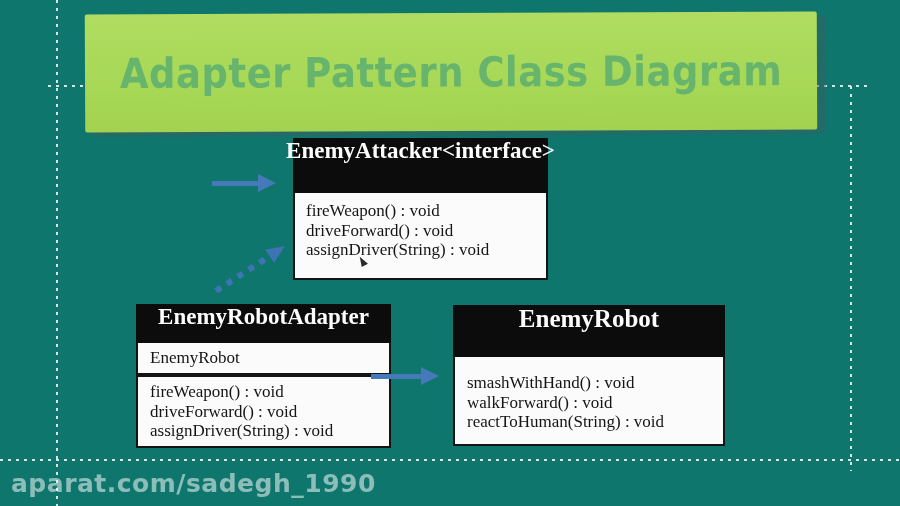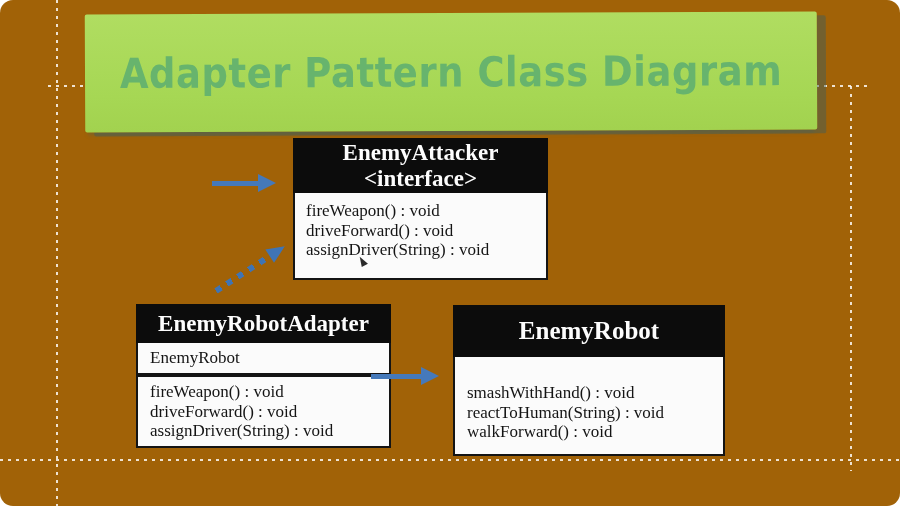--- a/index.html
+++ b/index.html
@@ -1,22 +1,21 @@
 <!DOCTYPE html>
 <html><head>
 <meta charset="utf-8">
 <style>
   html,body{margin:0;padding:0;}
   .stage{
     position:relative;
     width:900px;height:506px;
-    background:#a16207;
+    background:#0f766e;
     overflow:hidden;
     font-family:"Liberation Serif", serif;
-    border-radius:13px;
   }
   
   .dash-v{position:absolute;width:2px;
     background:repeating-linear-gradient(180deg, rgba(255,255,255,.82) 0 3px, rgba(255,255,255,0) 3px 8px);}
   .dash-h{position:absolute;height:2px;
     background:repeating-linear-gradient(90deg, rgba(255,255,255,.82) 0 3px, rgba(255,255,255,0) 3px 8px);}
   .dash-left{left:56px;top:0;height:506px;}
   .dash-right{left:850px;top:86px;height:385px;}
   .dash-top{left:48px;top:85px;width:824px;}
   .dash-bottom{left:0;top:459px;width:900px;}
@@ -34,21 +33,21 @@
     font-family:"DejaVu Sans", sans-serif;
     font-weight:bold;font-size:37px;color:#67b46d;
     letter-spacing:.5px;transform:scaleY(1.12);
     white-space:nowrap;
   }
 
   
   .uml{position:absolute;font-family:"Liberation Serif", serif;}
   .uml-head{
     background:#0c0c0c;color:#fdfdfd;text-align:center;
-    font-weight:bold;display:flex;flex-direction:column;justify-content:center;
+    font-weight:bold;display:flex;flex-direction:row;justify-content:center;
   }
   .uml-sect{
     background:#fbfbfb;color:#141414;font-weight:normal;font-size:17px;
     border:2px solid #141414;border-top:none;
   }
   .uml-sect + .uml-sect{border-top:2px solid #141414;}
   .uml-sect div{white-space:nowrap;line-height:19.5px;}
 
   .client-box{
     left:101px;top:157px;width:97px;height:51px;
@@ -62,21 +61,21 @@
   .attacker-box .uml-sect{padding:8px 0 6px 11px;height:71px;}
 
   .adapter-box{left:103px;top:304px;width:255px;margin-left:33px;}
   .adapter-box .uml-head{height:39px;font-size:23px;}
   .adapter-box .field-sect{padding:4px 0 4px 12px;}
   .adapter-box .field-sect div{line-height:22px;}
   .adapter-box .method-sect{padding:5px 0 5px 12px;}
 
   .robot-box{left:453px;top:305px;width:272px;}
   .robot-box .uml-head{height:52px;font-size:25px;}
-  .robot-box .uml-sect{padding:26px 0 8px 12px;height:63px;}
+  .robot-box .uml-sect{padding:16px 0 8px 12px;height:63px;}
 
   
   .arrow{position:absolute;display:flex;align-items:center;}
   .arrow .shaft{flex:1;height:5px;background:#4579ba;}
   .arrow .head{width:0;height:0;border-top:9px solid transparent;border-bottom:9px solid transparent;border-left:18px solid #4579ba;}
   .arrow-client{left:212px;top:173px;width:64px;height:20px;}
   .arrow-adapter{left:371px;top:366px;width:68px;height:20px;}
 
   .arrow-dotted{
     left:216px;top:283px;width:82px;height:16px;
@@ -158,19 +157,20 @@
     <div class="shaft"></div>
     <div class="head"></div>
   </div>
 
   <div class="uml robot-box">
     <div class="uml-head">
       <div>EnemyRobot</div>
     </div>
     <div class="uml-sect">
       <div>smashWithHand() : void</div>
+      <div>walkForward() : void</div>
       <div>reactToHuman(String) : void</div>
-      <div>walkForward() : void</div>
     </div>
   </div>
 
+  <div class="watermark">aparat.com/sadegh_1990</div>
 
 </div>
 
 </body></html>

